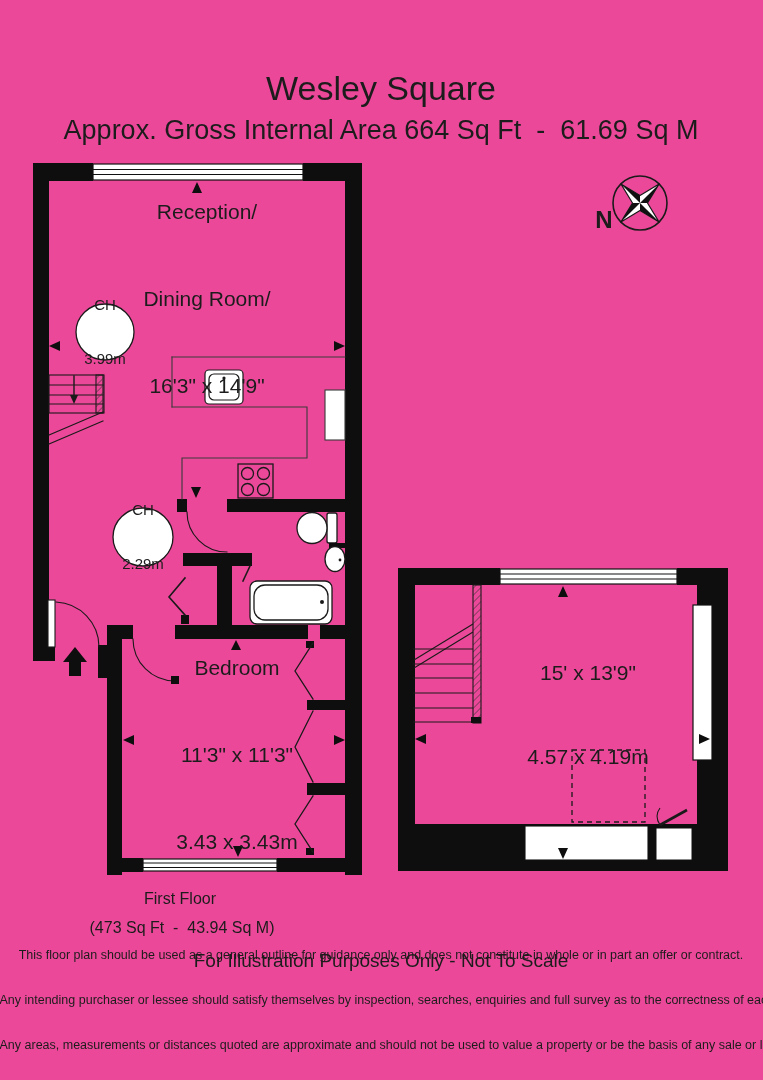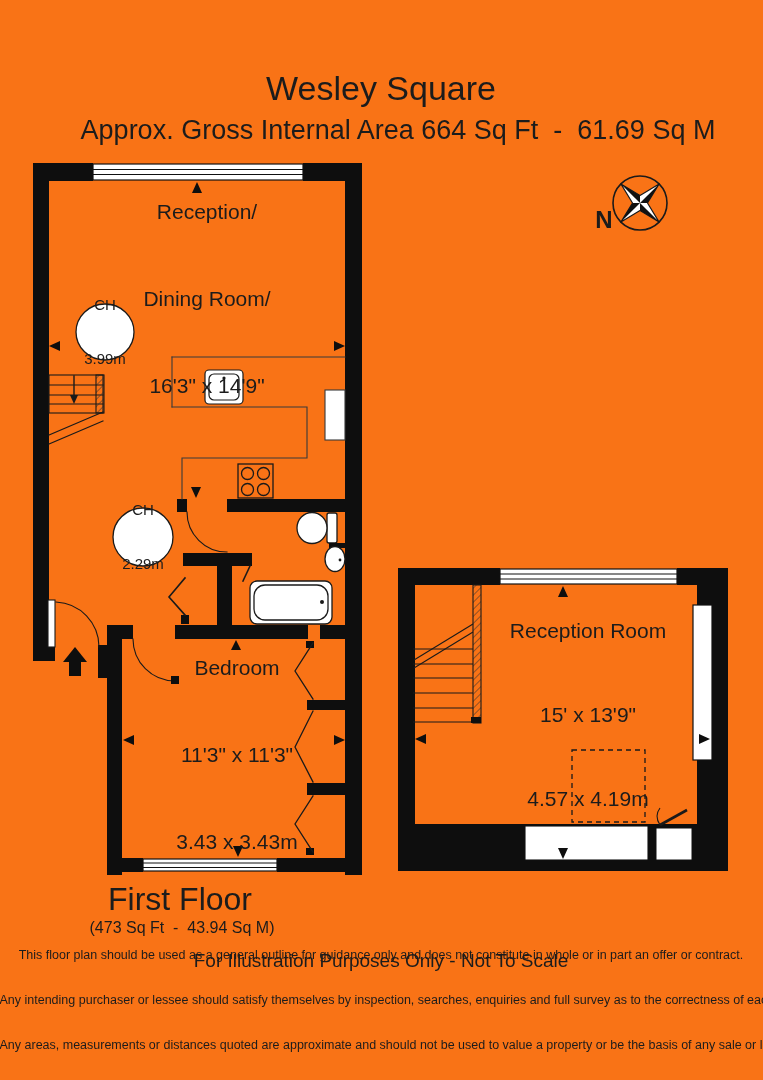--- a/index.html
+++ b/index.html
@@ -1,25 +1,25 @@
 <!DOCTYPE html>
 <html><head>
 <meta charset="utf-8">
 <style>
   html,body{margin:0;padding:0;background:#fff;}
-  #page{position:relative;width:763px;height:1080px;background:#f97316;overflow:hidden;
+  #page{position:relative;width:763px;height:1080px;background:#ec4899;overflow:hidden;
         font-family:"Liberation Sans", sans-serif;color:#1c1c1c;}
   .lbl{position:absolute;transform:translate(-50%,-50%);text-align:center;white-space:pre;line-height:1.25;}
   .plan-svg{position:absolute;left:0;top:0;}
   .t-title{font-size:34px;}
   .t-sub{font-size:27px;}
   .t-room{font-size:21px;line-height:29px;}
   .t-room-mz{font-size:21px;line-height:28px;}
   .t-ch{font-size:15px;line-height:18px;}
-  .t-floor{font-size:32px;}
+  .t-floor{font-size:16px;}
   .t-area{font-size:16px;}
   .t-note{font-size:19px;}
   .t-disc{font-size:12.5px;line-height:15px;}
   .t-north{font-size:24px;font-weight:700;}
 </style>
 </head>
 <body>
 
 <div id="page">
 
@@ -217,21 +217,21 @@
       <g fill="#111" stroke="none">
         <polygon points="659.1,183.9 647.5,203 640,203"></polygon>
         <polygon points="659.1,222.1 640,210.5 640,203"></polygon>
         <polygon points="620.9,222.1 632.5,203 640,203"></polygon>
         <polygon points="620.9,183.9 640,195.5 640,203"></polygon>
       </g>
     </g>
   </svg>
 
   <div class="lbl t-title" style="left:381px;top:88px;">Wesley Square</div>
-  <div class="lbl t-sub" style="left:398px;top:131px;">Approx. Gross Internal Area 664 Sq Ft  -  61.69 Sq M</div>
+  <div class="lbl t-sub" style="left:381px;top:131px;">Approx. Gross Internal Area 664 Sq Ft  -  61.69 Sq M</div>
 
   <div class="lbl t-north" style="left:604px;top:220px;">N</div>
 
   <div class="lbl t-room" style="left:207px;top:298px;">
     <div>Reception/</div>
     <div>Dining Room/</div>
     <div>16'3" x 14'9"</div>
   </div>
 
   <div class="lbl t-ch" style="left:105px;top:332px;">
@@ -244,21 +244,20 @@
     <div>2.29m</div>
   </div>
 
   <div class="lbl t-room" style="left:237px;top:754px;">
     <div>Bedroom</div>
     <div>11'3" x 11'3"</div>
     <div>3.43 x 3.43m</div>
   </div>
 
   <div class="lbl t-room-mz" style="left:588px;top:715px;">
-    <div>Reception Room</div>
     <div>15' x 13'9"</div>
     <div>4.57 x 4.19m</div>
   </div>
 
   <div class="lbl t-floor" style="left:180px;top:899px;">First Floor</div>
   <div class="lbl t-area" style="left:182px;top:928px;">(473 Sq Ft  -  43.94 Sq M)</div>
 
 
   <div class="lbl t-note" style="left:381px;top:961px;">For Illustration Purposes Only - Not To Scale</div>
 

